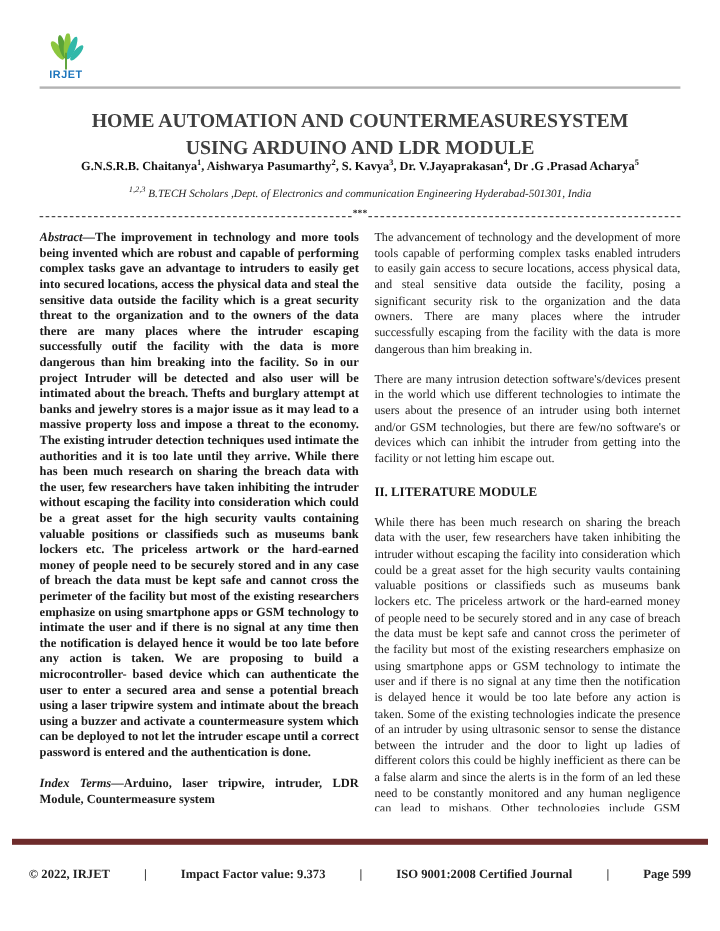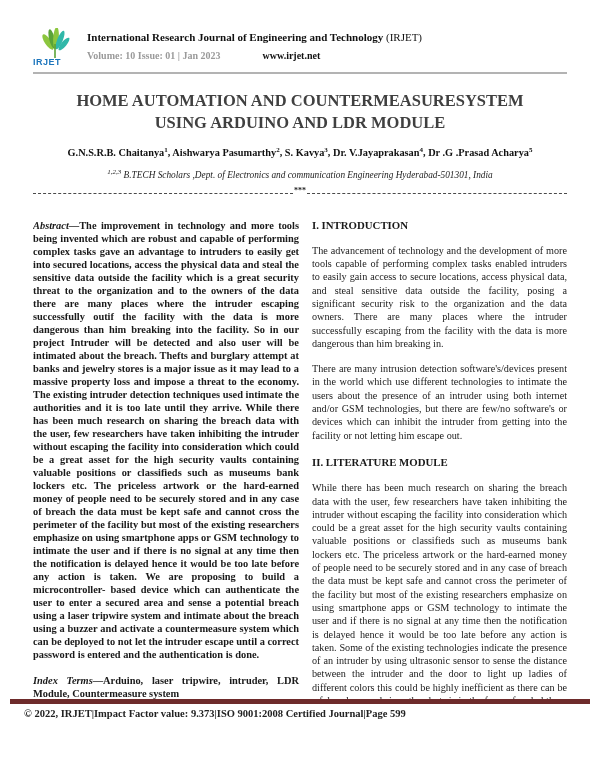--- a/index.html
+++ b/index.html
@@ -13,21 +13,21 @@
   }
   .page { position: relative; width: 600px; height: 776px; padding: 28px 33px 0 33px; }
 
   
   .header {
     display: flex; align-items: flex-start;
     padding-bottom: 5px;
     border-bottom: 2px solid #b3b3b3;
     min-height: 45px;
   }
-  .logo { width: 44px; flex: 0 0 44px; }
+  .logo { width: 44px; flex: 0 0 44px; text-align: center; }
   .logo svg { display: block; margin: 0 auto; }
   .logo-text {
     font-family: "Liberation Sans", sans-serif;
     font-size: 9px; font-weight: bold; color: #1c75bc;
     letter-spacing: 0.5px; line-height: 9px; margin-top: -2px;
   }
   .head-mid { flex: 1 1 auto; margin-left: 10px; padding-top: 3px; }
   .jname { font-size: 11px; line-height: 13px; color: #111; }
   .jname .jn-bold { font-weight: bold; }
   .jrow2 { display: flex; margin-top: 6px; font-size: 10px; font-weight: bold; }
@@ -36,48 +36,48 @@
   .head-right { flex: 0 0 auto; padding-top: 3px; font-size: 10px; font-weight: bold; color: #111; }
   .head-right div { line-height: 13px; margin-bottom: 5px; }
 
   
   .title {
     margin: 16px 18px 0 18px;
     text-align: center;
     font-size: 16.5px; line-height: 22px; font-weight: bold; color: #404040;
   }
   .authors {
-    margin-top: 13px; text-align: center;
+    margin-top: 0; text-align: center;
     font-size: 10.3px; font-weight: bold; white-space: nowrap; color: #111;
   }
   .sup { vertical-align: super; font-size: 7px; line-height: 0; }
   .affils { margin-top: 11px; text-align: center; font-style: italic; font-size: 9.3px; line-height: 12.5px; color: #222; }
 
   
   .sep { display: flex; align-items: center; margin-top: 7px; height: 10px; }
   .sep .dash { flex: 1 1 auto; border-top: 1px dashed #4a4a4a; }
   .sep .stars { flex: 0 0 auto; font-size: 8px; font-weight: bold; padding: 0 1px; position: relative; top: -3px; }
 
   
-  .columns { display: flex; gap: 13px; margin-top: 20px; height: 484px; overflow: hidden; }
+  .columns { display: flex; gap: 13px; margin-top: 6px; height: 484px; overflow: hidden; }
   .col { text-align: justify; }
   .col-left { flex: 0 0 266px; width: 266px; font-size: 10.4px; line-height: 13px; font-weight: bold; color: #1a1a1a; }
   .col-right { flex: 1 1 auto; font-size: 10.2px; line-height: 13.3px; color: #1a1a1a; }
   .abs-label, .it-label { font-style: italic; font-weight: bold; }
   .index-terms { margin-top: 13px; }
   .col-right h2 { font-size: 10.8px; font-weight: bold; text-align: left; margin: 0 0 12px 0; }
   .col-right p { margin: 0 0 12px 0; }
   .col-right .sec2 { margin-top: 14px; }
 
   
   .footer { position: absolute; left: 10px; right: 10px; top: 699px; }
   .footer-bar { height: 5px; background: #6e2b2b; }
   .footer-row {
-    display: flex; align-items: center;
-    padding: 4px 14px 0 14px;
+    display: flex; justify-content: space-between; align-items: center;
+    padding: 20px 14px 0 14px;
     font-size: 10.5px; font-weight: bold; color: #222;
   }
 </style>
 </head>
 <body>
 
 <div class="page">
 
   <div class="header">
     <div class="logo">
@@ -85,28 +85,20 @@
         <g>
           <ellipse cx="12" cy="14" rx="3.2" ry="9" fill="#8cc63e" transform="rotate(-34 12 14)"></ellipse>
           <ellipse cx="16" cy="11" rx="2.8" ry="10" fill="#5aa338" transform="rotate(-14 16 11)"></ellipse>
           <ellipse cx="20" cy="10" rx="2.8" ry="11" fill="#8cc63e" transform="rotate(4 20 10)"></ellipse>
           <ellipse cx="24" cy="12" rx="2.8" ry="10" fill="#31b8a9" transform="rotate(22 24 12)"></ellipse>
           <ellipse cx="28" cy="16" rx="2.6" ry="8" fill="#31b8a9" transform="rotate(40 28 16)"></ellipse>
           <path d="M19 30 Q19 22 19 16" stroke="#5aa338" stroke-width="1.6" fill="none"></path>
         </g>
       </svg>
       <div class="logo-text">IRJET</div>
-    </div>
-    <div class="head-mid">
-      <div class="jname"><span class="jn-bold">International Research Journal of Engineering and Technology</span>
-        <span>(IRJET)</span></div>
-      <div class="jrow2">
-        <span class="vol">Volume: 10 Issue: 01 | Jan 2023</span>
-        <span class="site">www.irjet.net</span>
-      </div>
     </div>
   </div>
 
   <h1 class="title">HOME AUTOMATION AND COUNTERMEASURESYSTEM USING ARDUINO AND LDR MODULE</h1>
 
   <div class="authors">
     <span><span>G.N.S.R.B. Chaitanya</span><span class="sup">1</span><span>,  </span></span><span><span>Aishwarya  Pasumarthy</span><span class="sup">2</span><span>, </span></span><span><span>S. Kavya</span><span class="sup">3</span><span>, </span></span><span><span>Dr.  V.Jayaprakasan</span><span class="sup">4</span><span>, </span></span><span><span>Dr .G .Prasad  Acharya</span><span class="sup">5</span><span></span></span>
   </div>
 
   <div class="affils">
@@ -118,21 +110,20 @@
     <span class="stars">***</span>
     <span class="dash"></span>
   </div>
 
   <div class="columns">
     <div class="col col-left">
       <p class="abstract"><span class="abs-label">Abstract</span><span>—The improvement in technology and more tools being invented which are robust and capable of performing complex tasks gave an advantage to intruders to easily get into secured locations, access the physical data and steal the sensitive data outside the facility which is a great security threat to the organization and to the owners of the data there are many places where the intruder escaping successfully outif the facility with the data is more dangerous than him breaking into the facility. So in our project Intruder will be detected and also user will be intimated about the breach. Thefts and burglary attempt at banks and jewelry stores is a major issue as it may lead to a massive property loss and impose a threat to the economy. The existing intruder detection techniques used intimate the authorities and it is too late until they arrive. While there has been much research on sharing the breach data with the user, few researchers have taken inhibiting the intruder without escaping the facility into consideration which could be a great asset for the high security vaults containing valuable positions or classifieds such as museums bank lockers etc. The priceless artwork or the hard-earned money of people need to be securely stored and in any case of breach the data must be kept safe and cannot cross the perimeter of the facility but most of the existing researchers emphasize on using smartphone apps or GSM technology to intimate the user and if there is no signal at any time then the notification is delayed hence it would be too late before any action is taken. We are proposing to build a microcontroller- based device which can authenticate the user to enter a secured area and sense a potential breach using a laser tripwire system and intimate about the breach using a buzzer and activate a countermeasure system which can be deployed to not let the intruder escape until a correct password is entered and the authentication is done.</span></p>
       <p class="index-terms"><span class="it-label">Index Terms</span><span>—Arduino, laser tripwire, intruder, LDR Module, Countermeasure system</span></p>
     </div>
     <div class="col col-right">
-      <h2>I. INTRODUCTION</h2>
       <p>The advancement of technology and the development of more tools capable of performing complex tasks enabled intruders to easily gain access to secure locations, access physical data, and steal sensitive data outside the facility, posing a significant security risk to the organization and the data owners. There are many places where the intruder successfully escaping from the facility with the data is more dangerous than him breaking in.</p>
       <p>There are many intrusion detection software's/devices present in the world which use different technologies to intimate the users about the presence of an intruder using both internet and/or GSM technologies, but there are few/no software's or devices which can inhibit the intruder from getting into the facility or not letting him escape out.</p>
       <h2 class="sec2">II.  LITERATURE MODULE</h2>
       <p>While there has been much research on sharing the breach data with the user, few researchers have taken inhibiting the intruder without escaping the facility into consideration which could be a great asset for the high security vaults containing valuable positions or classifieds such as museums bank lockers etc. The priceless artwork or the hard-earned money of people need to be securely stored and in any case of breach the data must be kept safe and cannot cross the perimeter of the facility but most of the existing researchers emphasize on using smartphone apps or GSM technology to intimate the user and if there is no signal at any time then the notification is delayed hence it would be too late before any action is taken. Some of the existing technologies indicate the presence of an intruder by using ultrasonic sensor to sense the distance between the intruder and the door to light up ladies of different colors this could be highly inefficient as there can be a false alarm and since the alerts is in the form of an led these need to be constantly monitored and any human negligence can lead to mishaps. Other technologies include GSM communication short for global system for mobile communication to send an alert SMS to the user when an</p>
     </div>
   </div>
 
   <div class="footer">
     <div class="footer-bar"></div>
     <div class="footer-row">

